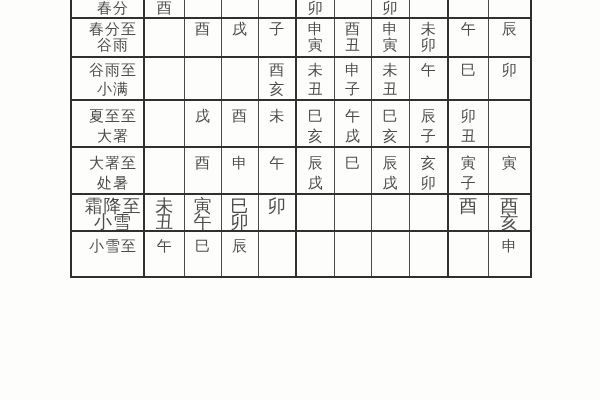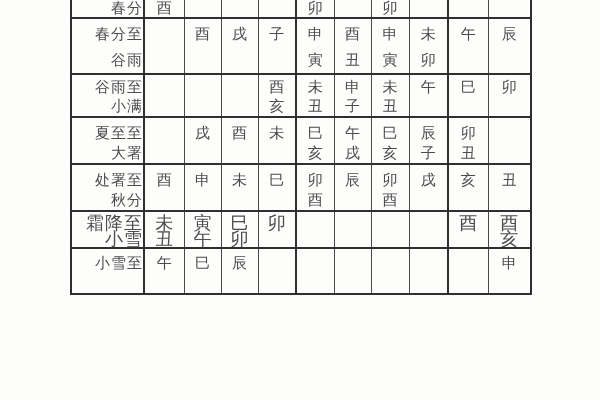--- a/index.html
+++ b/index.html
@@ -42,28 +42,28 @@
     padding-top: 5px;
     white-space: pre-line;
   }
   
   table.almanac td.c1,
   table.almanac td.c5,
   table.almanac td.c9 {
     border-left: 2px solid #303030;
   }
   table.almanac td.label-cell {
-    text-align: right;
+    text-align: center;
     padding-left: 11px;
     letter-spacing: 1px;
     font-family: Liberation Serif, serif;
   }
   
   tr.r0 td { height: 15px; vertical-align: bottom; padding-top: 0; padding-bottom: 1px; line-height: 16px; }
-  tr.r1 td { height: 35px; padding-top: 2px; line-height: 26px; }
+  tr.r1 td { height: 35px; padding-top: 2px; line-height: 16px; }
   tr.r2 td { height: 37px; padding-top: 3px; line-height: 19px; margin-left: 28px; }
   tr.r3 td { height: 39px; }
   tr.r4 td { height: 39px; }
   tr.r5 td { height: 39px; }
   tr.r6 td { height: 38px; }
   tr.r7 td { height: 40px; }
   tr.r8 td { height: 29px; padding-top: 3px; line-height: 16px; font-size: 18px; }
   tr.r9 td { height: 40px; padding-top: 4px; }
 </style>
 </head>
@@ -146,35 +146,37 @@
           <td class="data-cell c6">午
 戌</td>
           <td class="data-cell c7">巳
 亥</td>
           <td class="data-cell c8">辰
 子</td>
           <td class="data-cell c9">卯
 丑</td>
           <td class="data-cell c10"></td>
         </tr>
-        <tr class="r6">
-          <td class="label-cell">处署至
-秋分</td>
-          <td class="data-cell c1">酉</td>
-          <td class="data-cell c2">申</td>
-          <td class="data-cell c3">未</td>
-          <td class="data-cell c4">巳</td>
-          <td class="data-cell c5">卯
-酉</td>
-          <td class="data-cell c6">辰</td>
-          <td class="data-cell c7">卯
-酉</td>
-          <td class="data-cell c8">戌</td>
-          <td class="data-cell c9">亥</td>
-          <td class="data-cell c10">丑</td>
+        <tr class="r5">
+          <td class="label-cell">大署至
+处暑</td>
+          <td class="data-cell c1"></td>
+          <td class="data-cell c2">酉</td>
+          <td class="data-cell c3">申</td>
+          <td class="data-cell c4">午</td>
+          <td class="data-cell c5">辰
+戌</td>
+          <td class="data-cell c6">巳</td>
+          <td class="data-cell c7">辰
+戌</td>
+          <td class="data-cell c8">亥
+卯</td>
+          <td class="data-cell c9">寅
+子</td>
+          <td class="data-cell c10">寅</td>
         </tr>
         <tr class="r8">
           <td class="label-cell">霜降至
 小雪</td>
           <td class="data-cell c1">未
 丑</td>
           <td class="data-cell c2">寅
 午</td>
           <td class="data-cell c3">巳
 卯</td>

